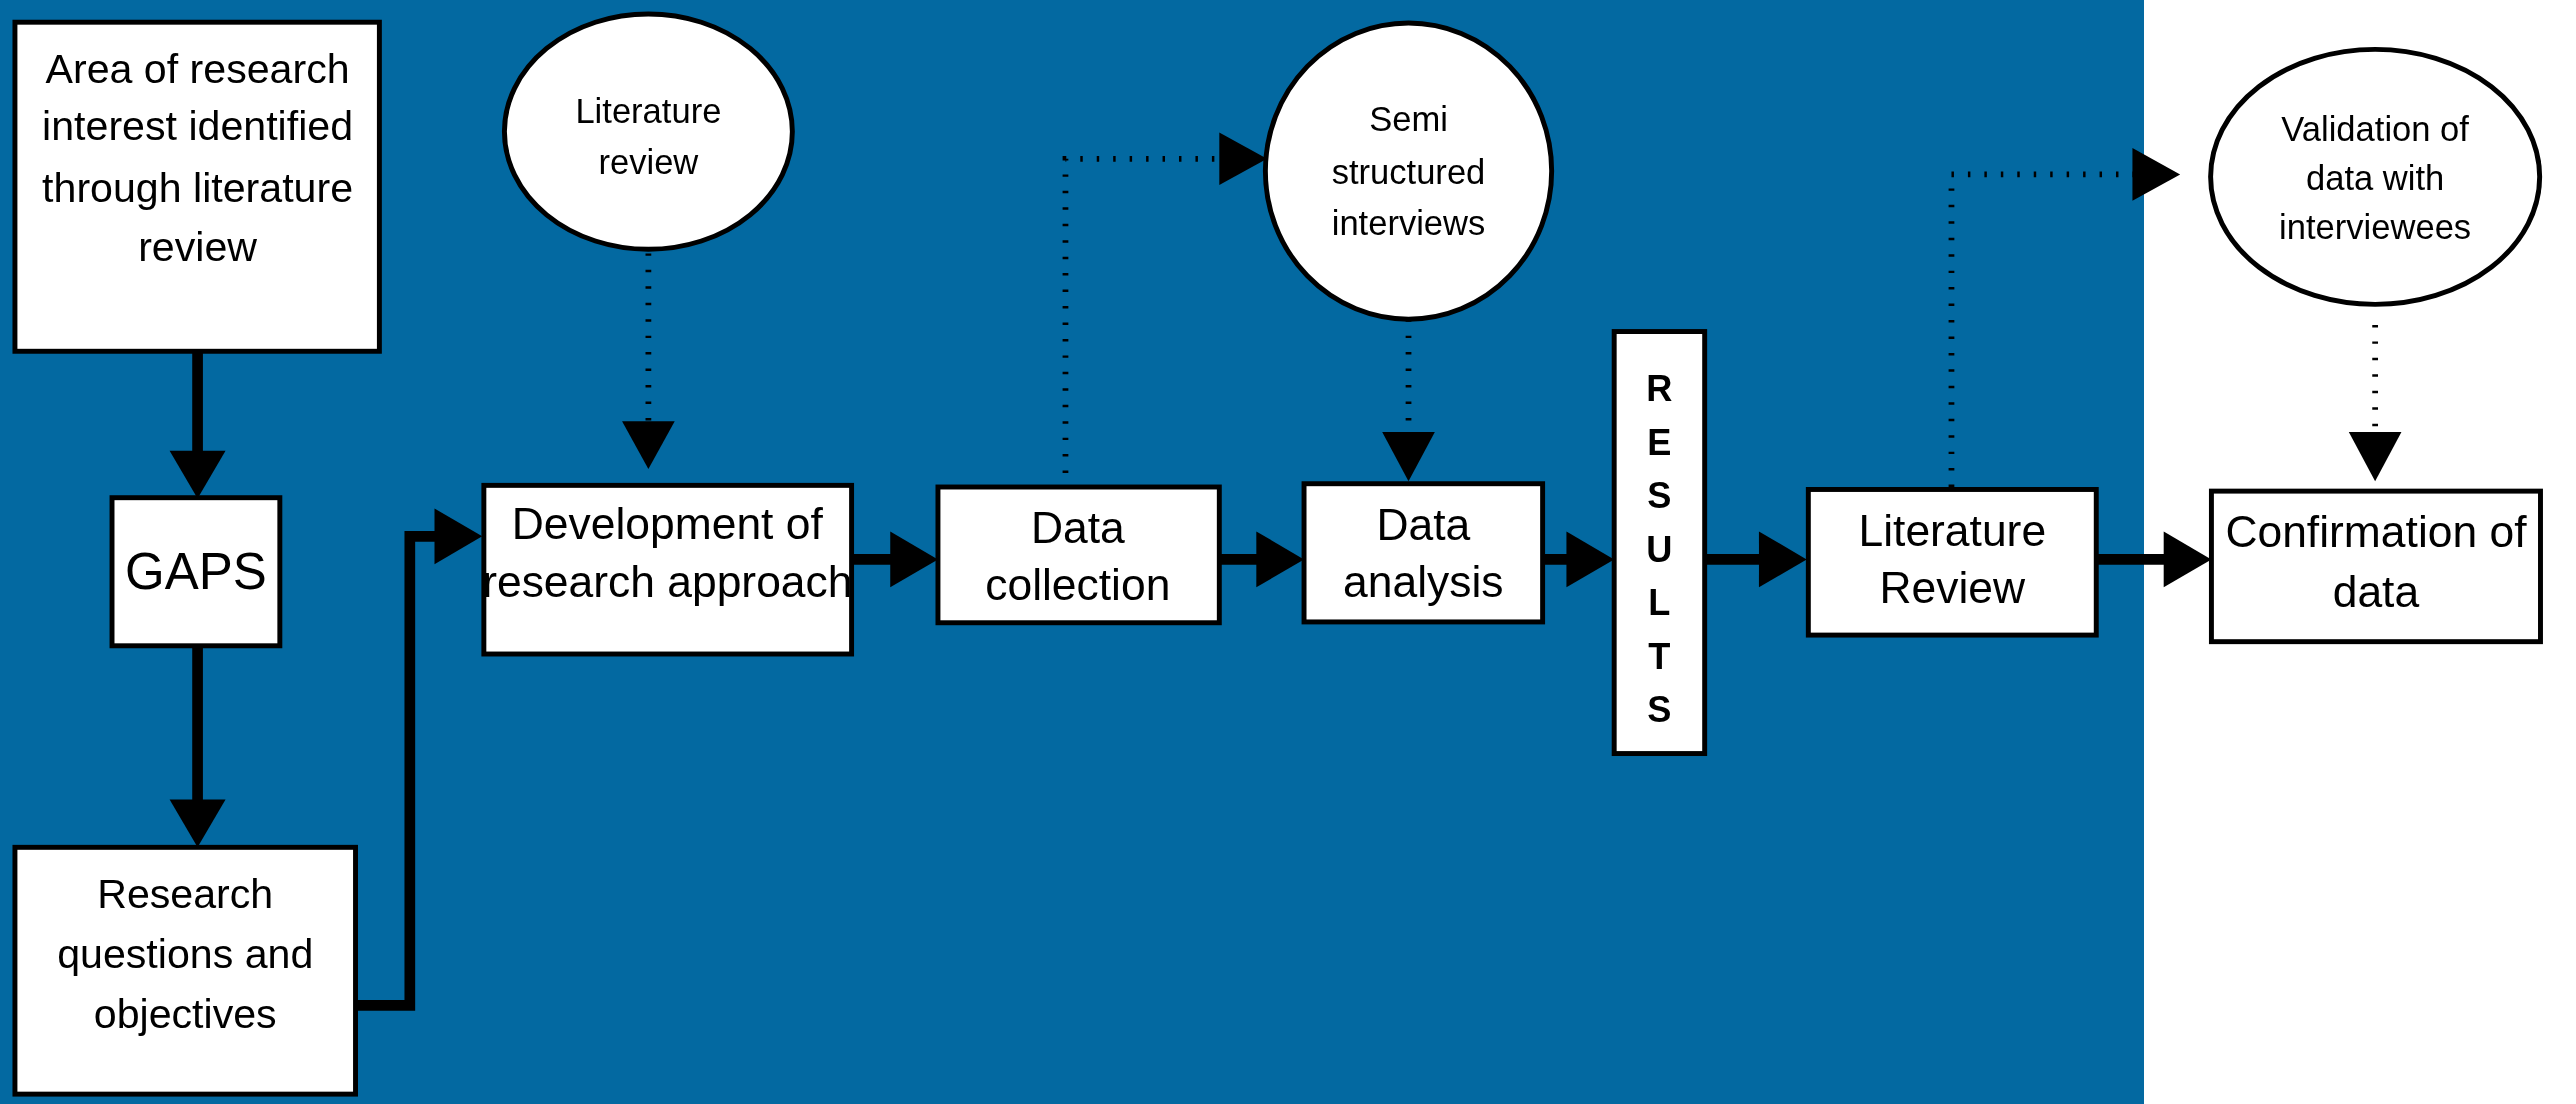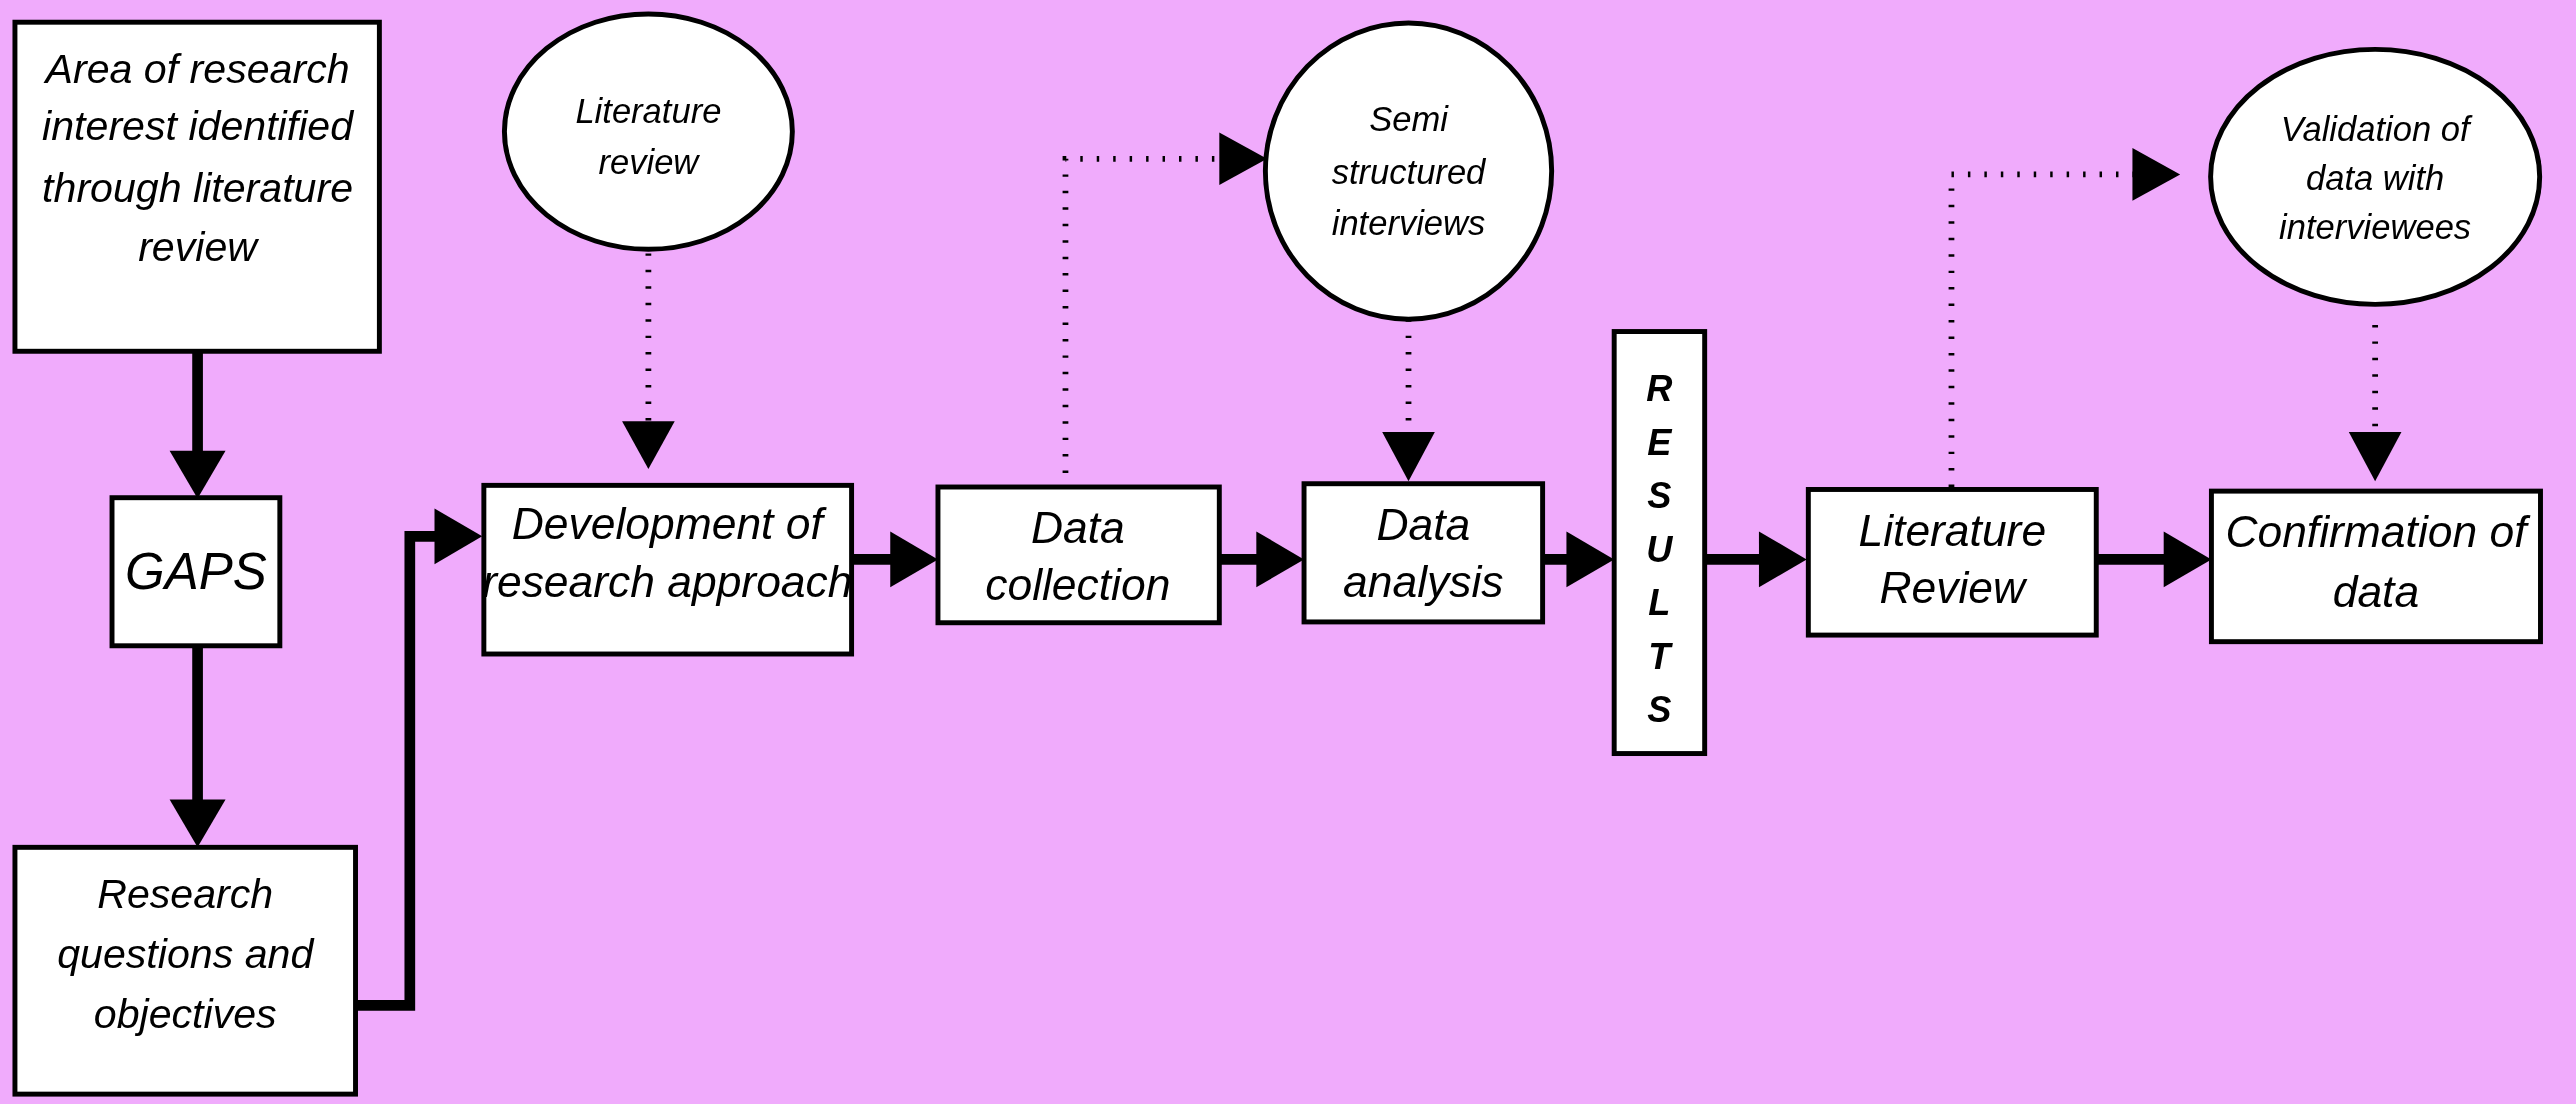--- a/index.html
+++ b/index.html
@@ -8,24 +8,23 @@
     background: #ffffff;
   }
   body {
     width: 2576px;
     height: 1104px;
     font-family: "Liberation Sans", sans-serif;
     overflow: hidden;
   }
   #diagram-root {
     position: relative;
-    width: 2576px;
+    width: 2144px;
     height: 1104px;
-    background: #f0abfc;
-    font-style: italic;
+    background: #0369a1;
   }
   svg.flow {
     position: absolute;
     left: 0;
     top: 0;
     width: 2576px;
     height: 1104px;
     display: block;
   }
   .node-shape {

